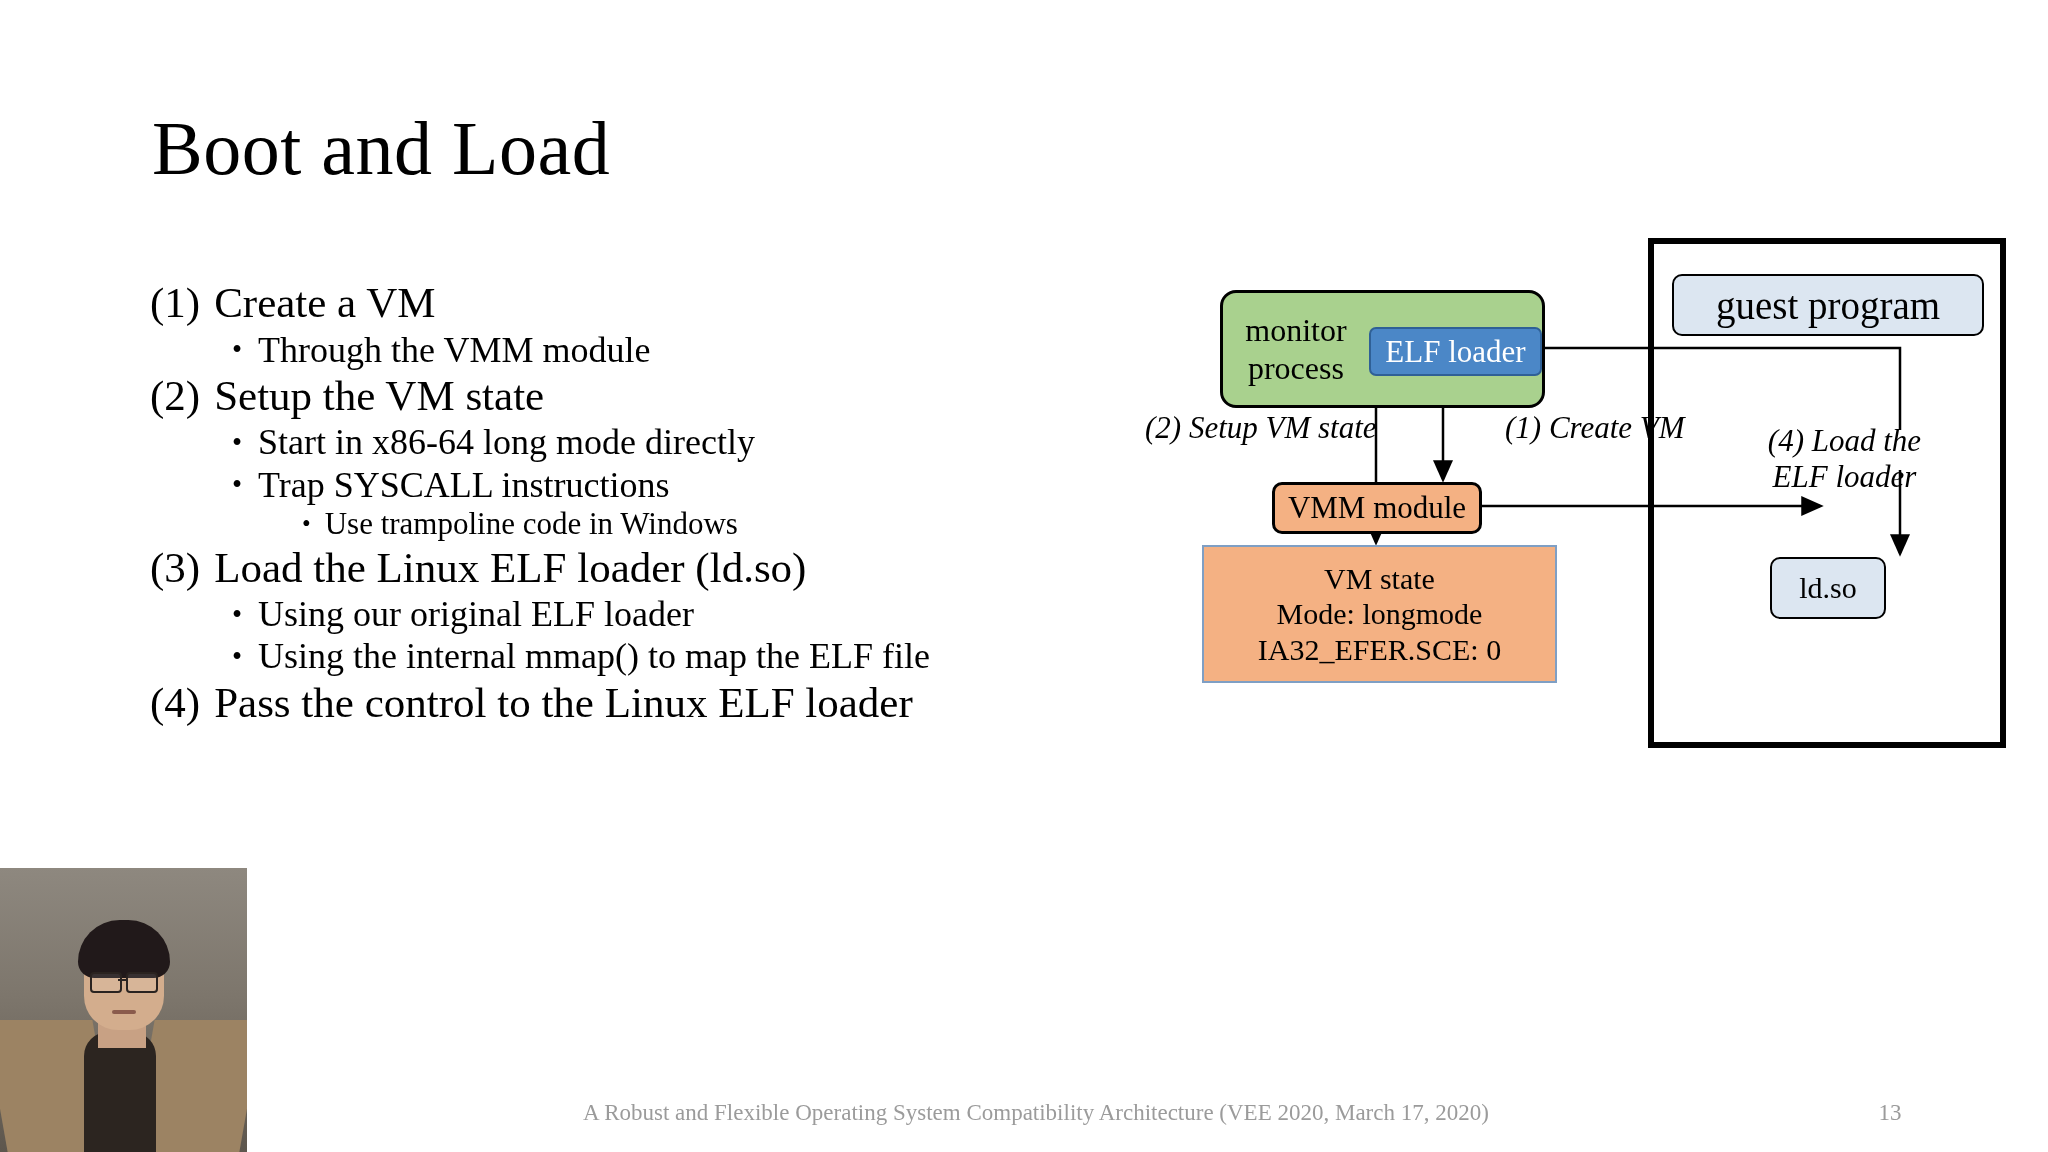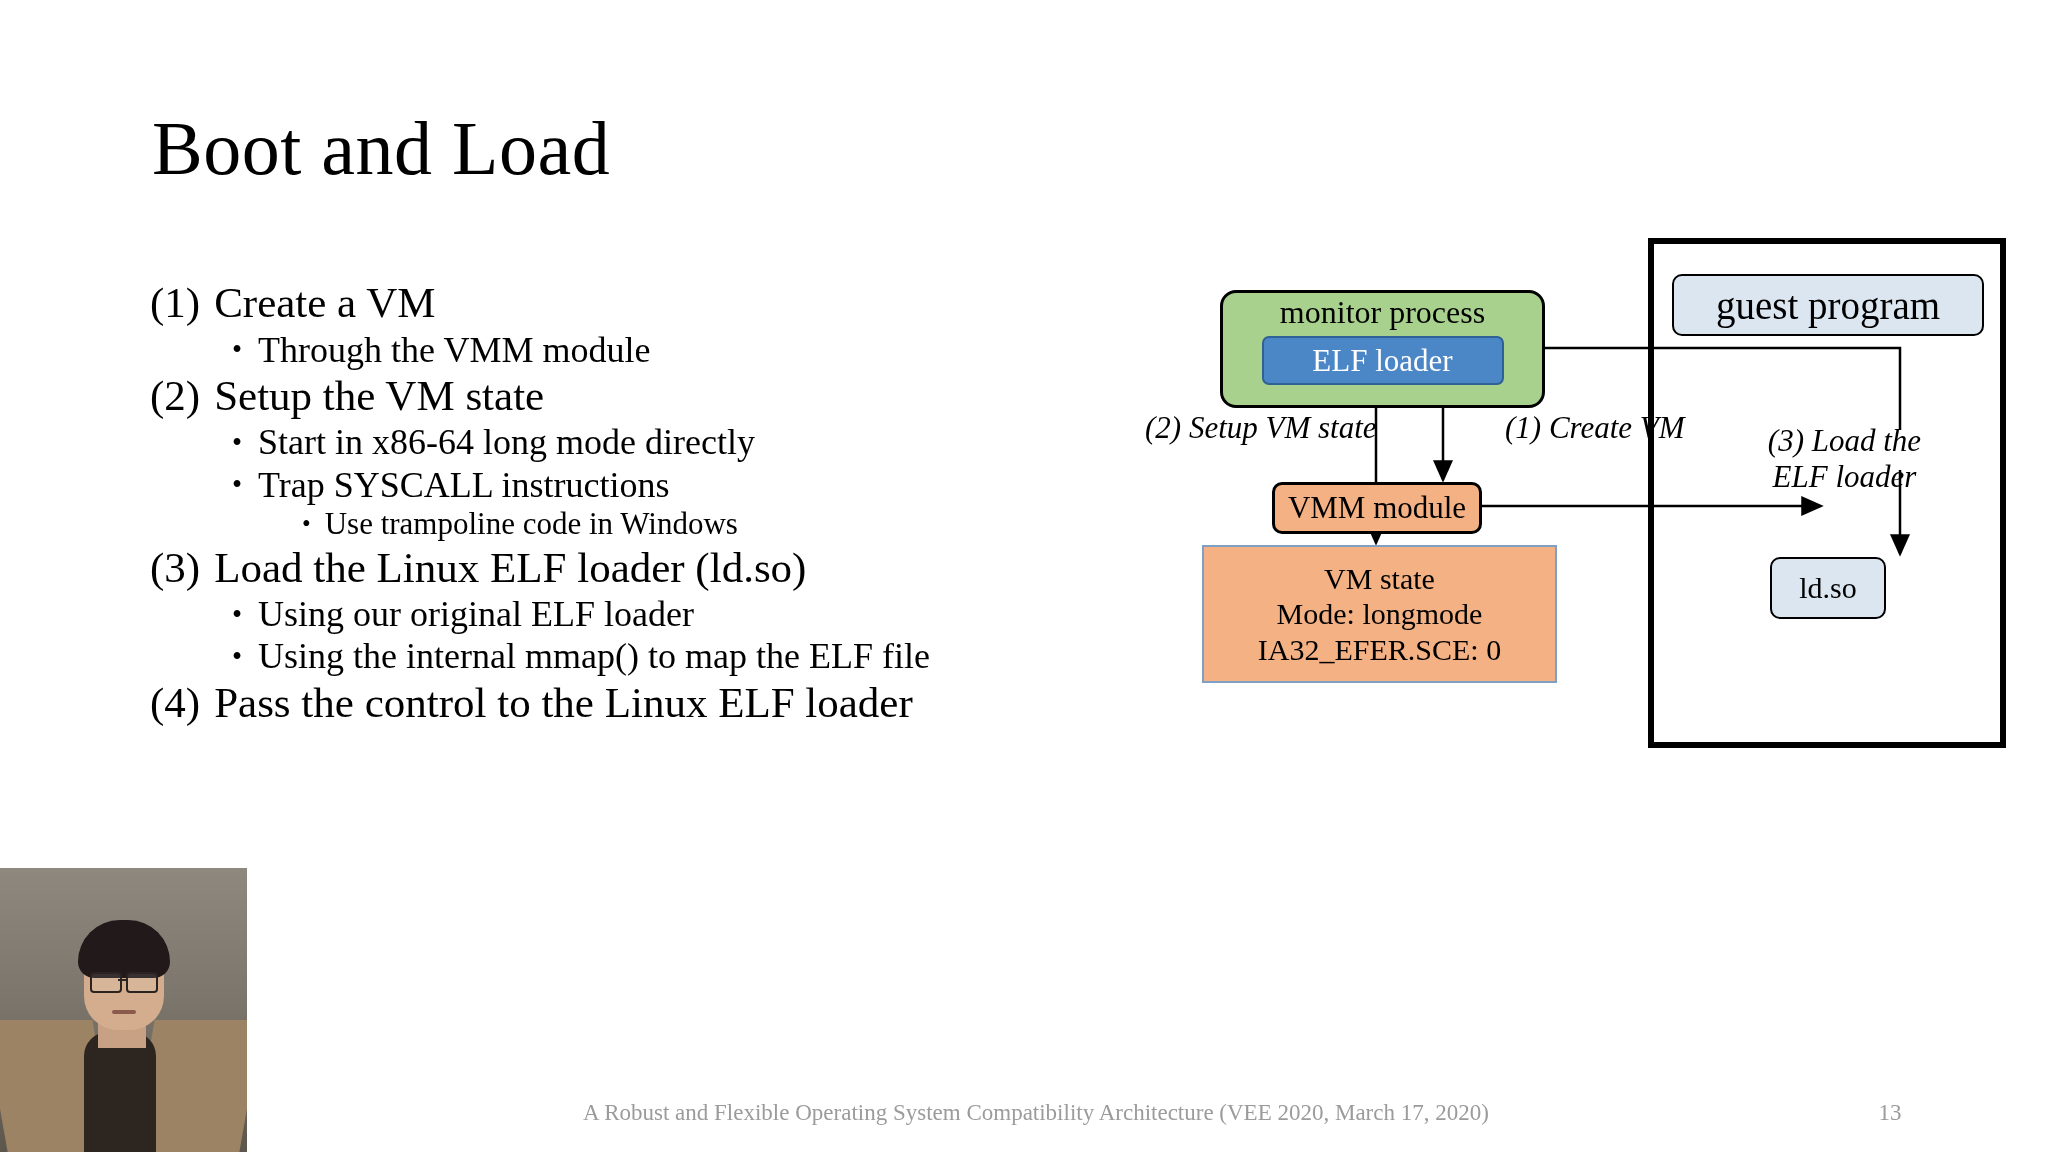--- a/index.html
+++ b/index.html
@@ -85,21 +85,21 @@
     text-align: center;
   }
   #monitor-process {
     left: 40px;
     top: 20px;
     width: 325px;
     height: 118px;
     background: #a9d18e;
     border: 3px solid #000000;
     border-radius: 16px;
-    flex-direction: column;
+    flex-direction: row;
     justify-content: flex-start;
   }
   #monitor-process-label {
     font-size: 32px;
     line-height: 1.2;
   }
   #elf-loader {
     margin-top: 5px;
     width: 238px;
     height: 45px;
@@ -391,21 +391,21 @@
       <div>IA32_EFER.SCE: 0</div>
     </div>
 
     <div class="node" id="guest-program">guest program</div>
 
     <div class="node" id="ld-so">ld.so</div>
 
     <div class="annot" id="annot-setup">(2) Setup VM state</div>
     <div class="annot" id="annot-create">(1) Create VM</div>
     <div class="annot" id="annot-load">
-      <span>(3) Load the</span><br>
+      <span>(4) Load the</span><br>
       <span>ELF loader</span>
     </div>
 
   </div>
 
   <div id="webcam">
     <div class="cam-bg"></div>
     <div class="cam-suit-l"></div>
     <div class="cam-suit-r"></div>
     <div class="cam-shirt"></div>

